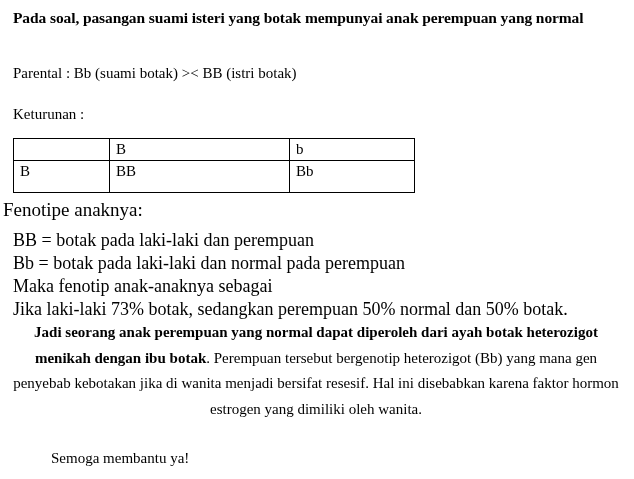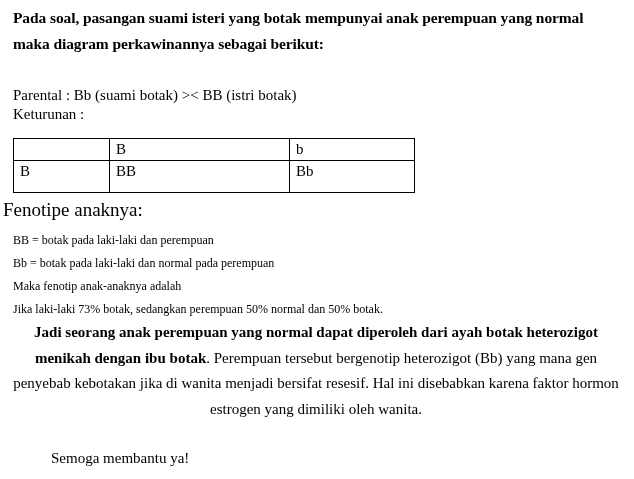--- a/index.html
+++ b/index.html
@@ -40,21 +40,20 @@
   .cross-block {
     position: absolute;
     left: 13px;
     top: 62px;
     width: 600px;
     font-size: 15px;
     line-height: 23px;
   }
   .cross-line {
     white-space: pre;
-    margin-top: 22px;
   }
 
   
   .keturunan-label {
     position: absolute;
     left: 13px;
     top: 104px;
     font-size: 15px;
     line-height: 20px;
   }
@@ -87,21 +86,21 @@
     left: 3px;
     top: 200px;
     font-size: 19px;
     line-height: 20px;
   }
   .lines {
     position: absolute;
     left: 13px;
     top: 229px;
     width: 608px;
-    font-size: 12px;
+    font-size: 18px;
     line-height: 23px;
   }
   .lines div { white-space: nowrap; }
 
   
   .para {
     position: absolute;
     left: 13px;
     top: 320px;
     width: 606px;
@@ -121,21 +120,20 @@
     margin-left: 38px;
   }
 </style>
 </head>
 <body>
 
 <div class="page">
 
   <div class="intro">
     <div>Pada soal, pasangan suami isteri yang botak mempunyai anak perempuan yang normal</div>
-    <div>maka diagram perkawinannya sebagai berikut:</div>
   </div>
 
   <div class="cross-block">
     <div class="cross-line"><span>Parental : Bb (suami botak)</span> <span>&gt;&lt;</span> <span>BB (istri botak)</span></div>
   </div>
 
   <div class="keturunan-label">Keturunan :</div>
 
   <table class="punnett">
     <tbody>
@@ -150,21 +148,21 @@
         <td class="c2">Bb</td>
       </tr>
     </tbody>
   </table>
 
   <div class="fenotipe-label">Fenotipe anaknya:</div>
 
   <div class="lines">
     <div>BB = botak pada laki-laki dan perempuan</div>
     <div>Bb = botak pada laki-laki dan normal pada perempuan</div>
-    <div>Maka fenotip anak-anaknya adalah</div>
+    <div>Maka fenotip anak-anaknya sebagai</div>
     <div>Jika laki-laki 73% botak, sedangkan perempuan 50% normal dan 50% botak.</div>
   </div>
 
   <div class="para"><b>Jadi seorang anak perempuan yang normal dapat diperoleh dari ayah botak heterozigot menikah dengan ibu botak</b><span>. Perempuan tersebut bergenotip heterozigot (Bb) yang mana gen penyebab kebotakan jika di wanita menjadi bersifat resesif. Hal ini disebabkan karena faktor hormon estrogen yang dimiliki oleh wanita.</span></div>
 
   <div class="closing">Semoga membantu ya!</div>
 
 </div>
 
 </body></html>

